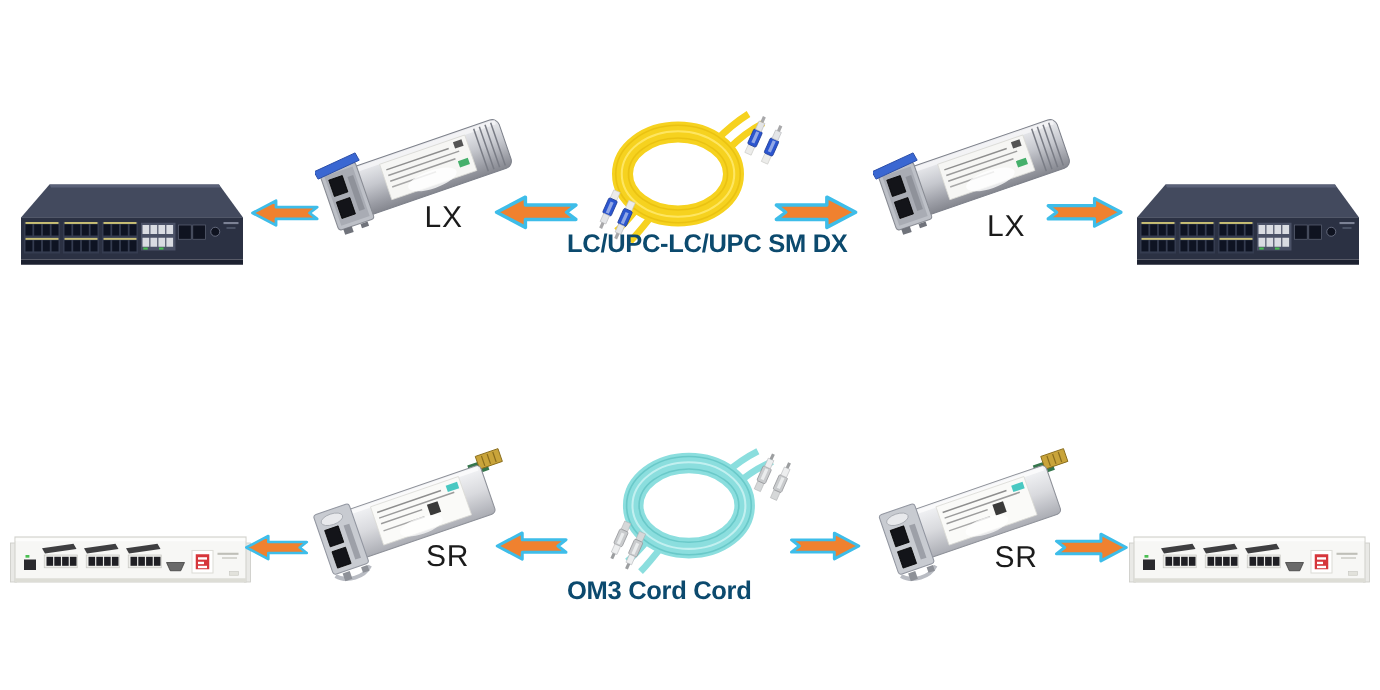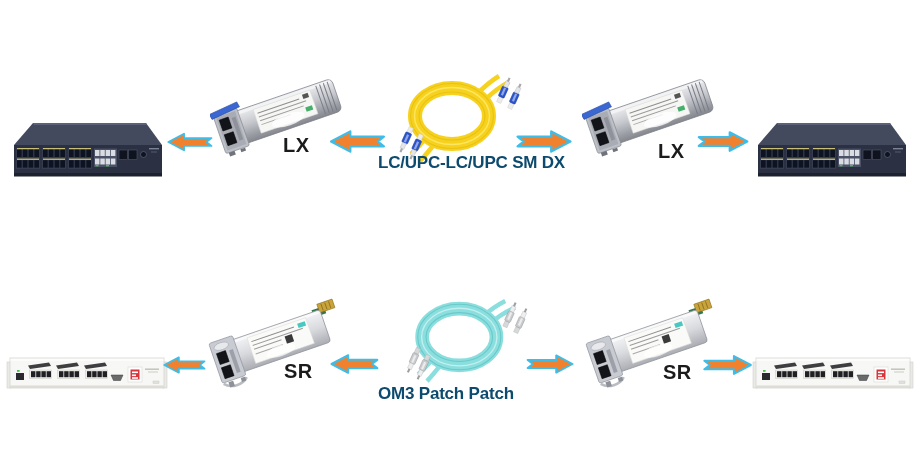--- a/index.html
+++ b/index.html
@@ -2,21 +2,21 @@
 <html><head>
 <meta charset="utf-8">
 <style>
   html,body{margin:0;padding:0;background:#fff;}
   .stage{
     position:relative;width:920px;height:460px;background:#fff;overflow:hidden;
     font-family:"Liberation Sans","DejaVu Sans",sans-serif;
   }
   .abs{position:absolute;}
   .xcvr-label{
-    font-weight:bold;font-size:20px;color:#1b1b1b;letter-spacing:.5px;
+    font-weight:normal;font-size:20px;color:#1b1b1b;letter-spacing:.5px;
   }
   .cord-text{
     font-weight:bold;font-size:17px;line-height:21px;color:#0c4a6e;letter-spacing:-.2px;
     white-space:nowrap;
   }
   svg{display:block;}
 </style>
 </head>
 <body>
 
@@ -287,21 +287,21 @@
 
     <svg class="abs" style="left:329px;top:111px" width="50" height="22" viewBox="0 0 60 26">
         <use href="#arrL"></use>
       </svg>
 
     <svg class="abs" style="left:398px;top:54px" width="148" height="88" viewBox="0 0 148 90">
         <use href="#coilaqua"></use>
       </svg>
 
     <div class="abs cord-text" style="left:378px;top:141px">
-      <div>OM3 Patch Patch</div>
+      <div>OM3 Cord Cord</div>
     </div>
 
     <svg class="abs" style="left:526px;top:111px" width="49" height="22" viewBox="0 0 60 26">
         <use href="#arrR"></use>
       </svg>
 
     <svg class="abs" style="left:585px;top:38px" width="140" height="122" viewBox="0 0 140 122">
         <use href="#sfpsr"></use>
       </svg>
 

